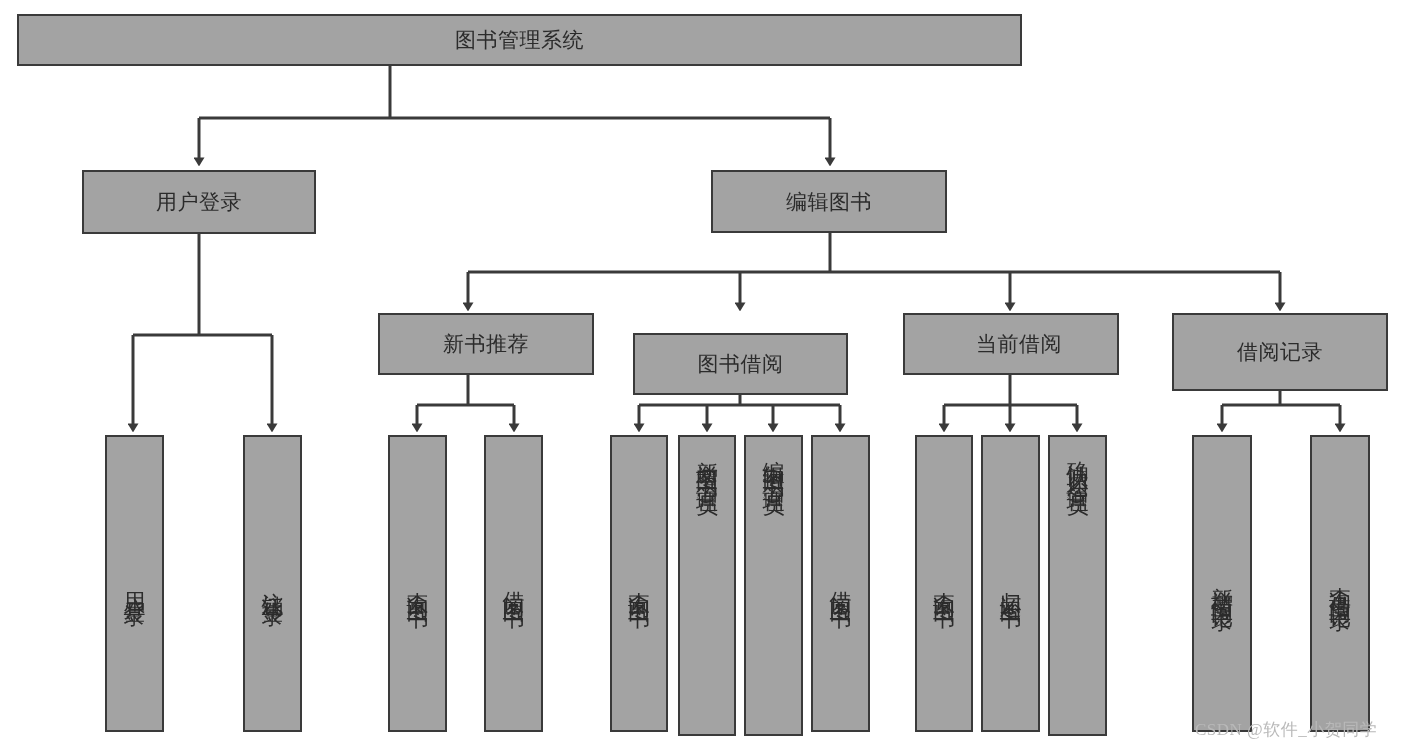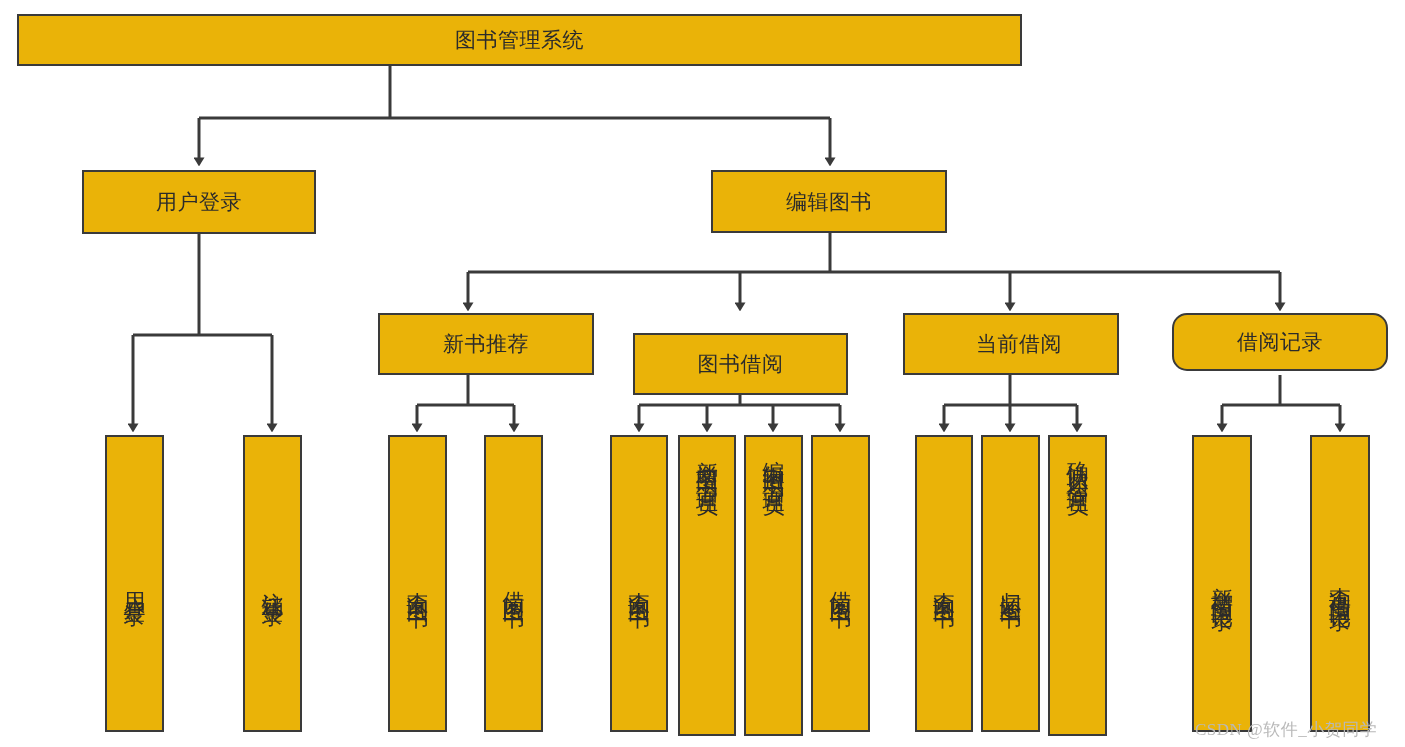--- a/index.html
+++ b/index.html
@@ -22,21 +22,21 @@
   svg.edges {
     position: absolute;
     left: 0;
     top: 0;
     width: 1405px;
     height: 747px;
   }
   .node {
     position: absolute;
     box-sizing: border-box;
-    background: #eab308;
+    background: #a3a3a3;
     border: 2px solid #3a3a3a;
     display: flex;
     align-items: center;
     justify-content: center;
     color: #2b2b2b;
     text-align: right;
   }
   .node .label {
     font-size: 21px;
     line-height: 1.12;
@@ -142,21 +142,21 @@
 
   <div class="node" style="left: 362px; top: 313px; width: 216px; height: 62px; margin-left: 16px;">
     <span class="label">新书推荐</span>
   </div>
   <div class="node" style="left: 633px; top: 313px; width: 215px; height: 62px; margin-top: 20px;">
     <span class="label">图书借阅</span>
   </div>
   <div class="node" style="left: 903px; top: 313px; width: 216px; height: 62px; padding-left: 16px;">
     <span class="label">当前借阅</span>
   </div>
-  <div class="node" style="left: 1172px; top: 313px; width: 216px; height: 58px; border-radius: 15px;">
+  <div class="node" style="left: 1172px; top: 313px; width: 216px; height: 78px;">
     <span class="label">借阅记录</span>
   </div>
 
   <div class="node vertical centered" style="left: 105px; top: 435px; width: 59px; height: 297px;">
     <span class="label">用户登录</span>
   </div>
   <div class="node vertical centered" style="left: 243px; top: 435px; width: 59px; height: 297px;">
     <span class="label">注销登录</span>
   </div>
   <div class="node vertical centered" style="left: 388px; top: 435px; width: 59px; height: 297px;">

